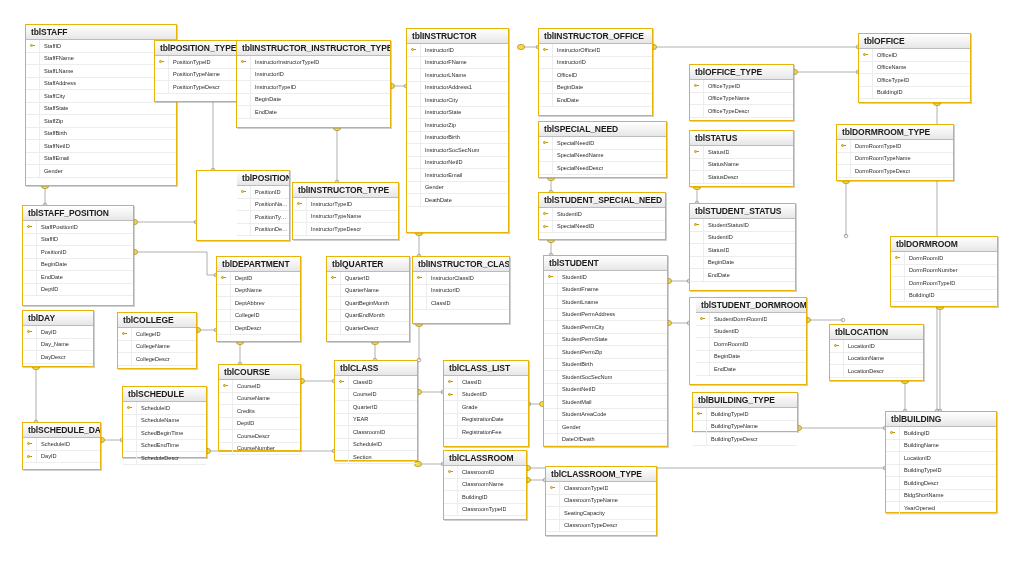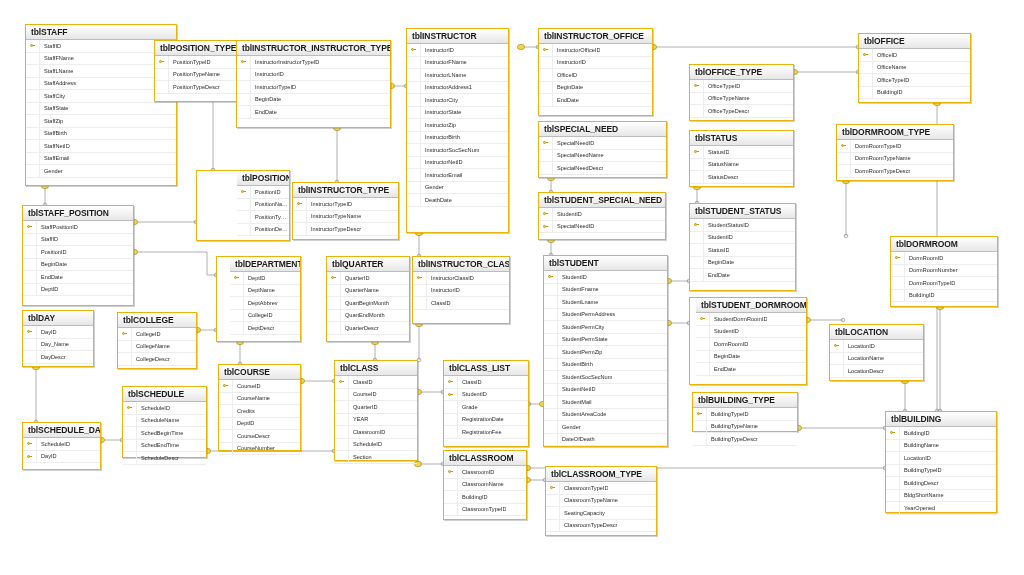--- a/index.html
+++ b/index.html
@@ -750,21 +750,21 @@
             <span class="keycol"></span>
             <span class="fname">LocationName</span>
           </li>
           <li class="field">
             <span class="keycol"></span>
             <span class="fname">LocationDescr</span>
           </li>
           <li class="field spacer-row"></li>
         </ul>
       </div>
-      <div class="entity" style="left: 216px; top: 256px; width: 85px; height: 86px; padding-left: 13px;">
+      <div class="entity" style="left: 216px; top: 256px; width: 85px; height: 86px;">
         <div class="entity-title">tblDEPARTMENT</div>
         <ul class="field-list">
           <li class="field">
             <span class="keycol">
               <span class="pk-icon"></span>
             </span>
             <span class="fname">DeptID</span>
           </li>
           <li class="field">
             <span class="keycol"></span>

